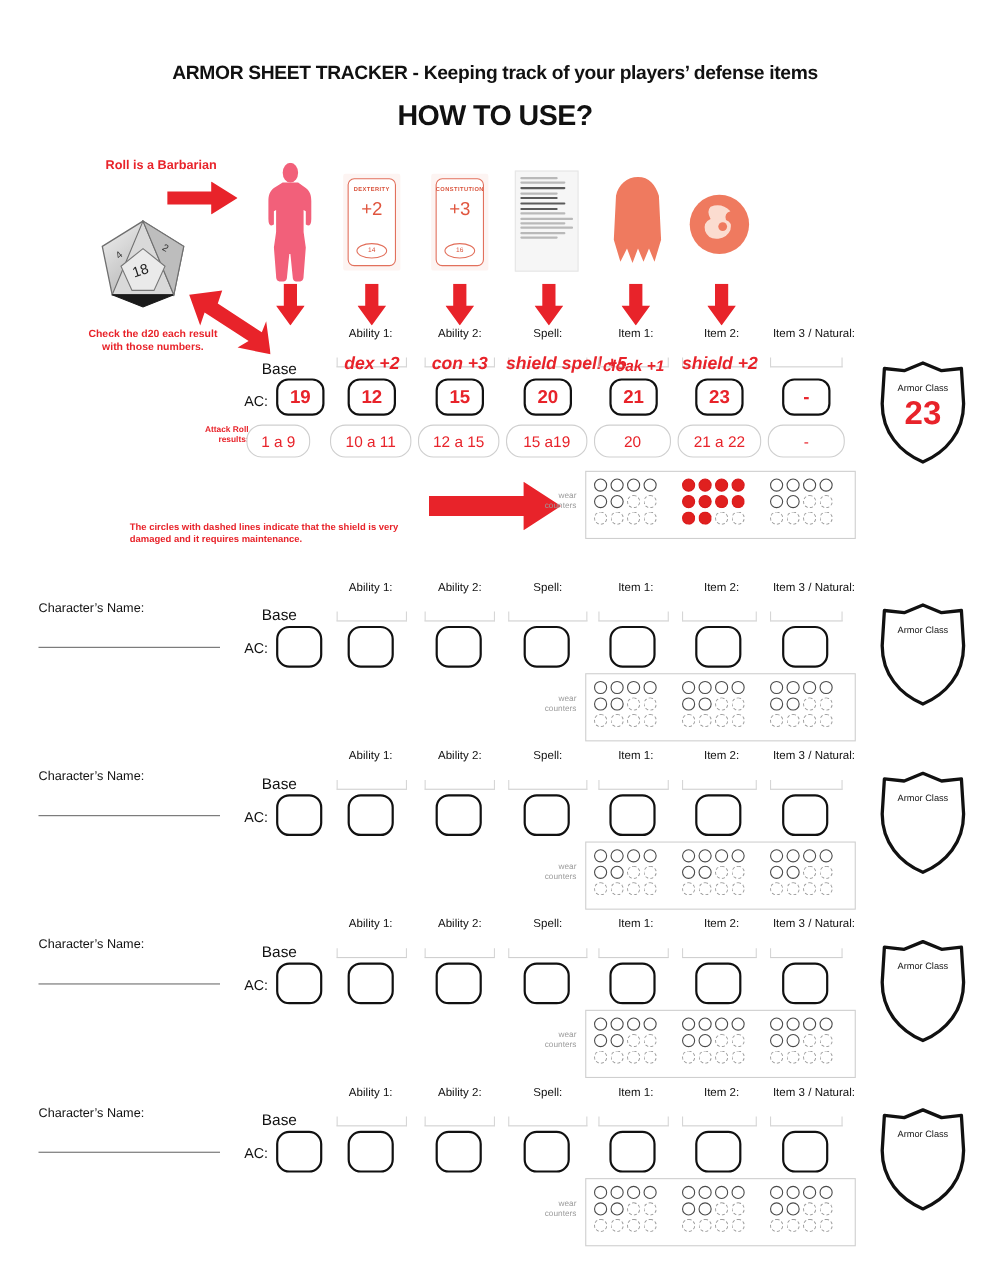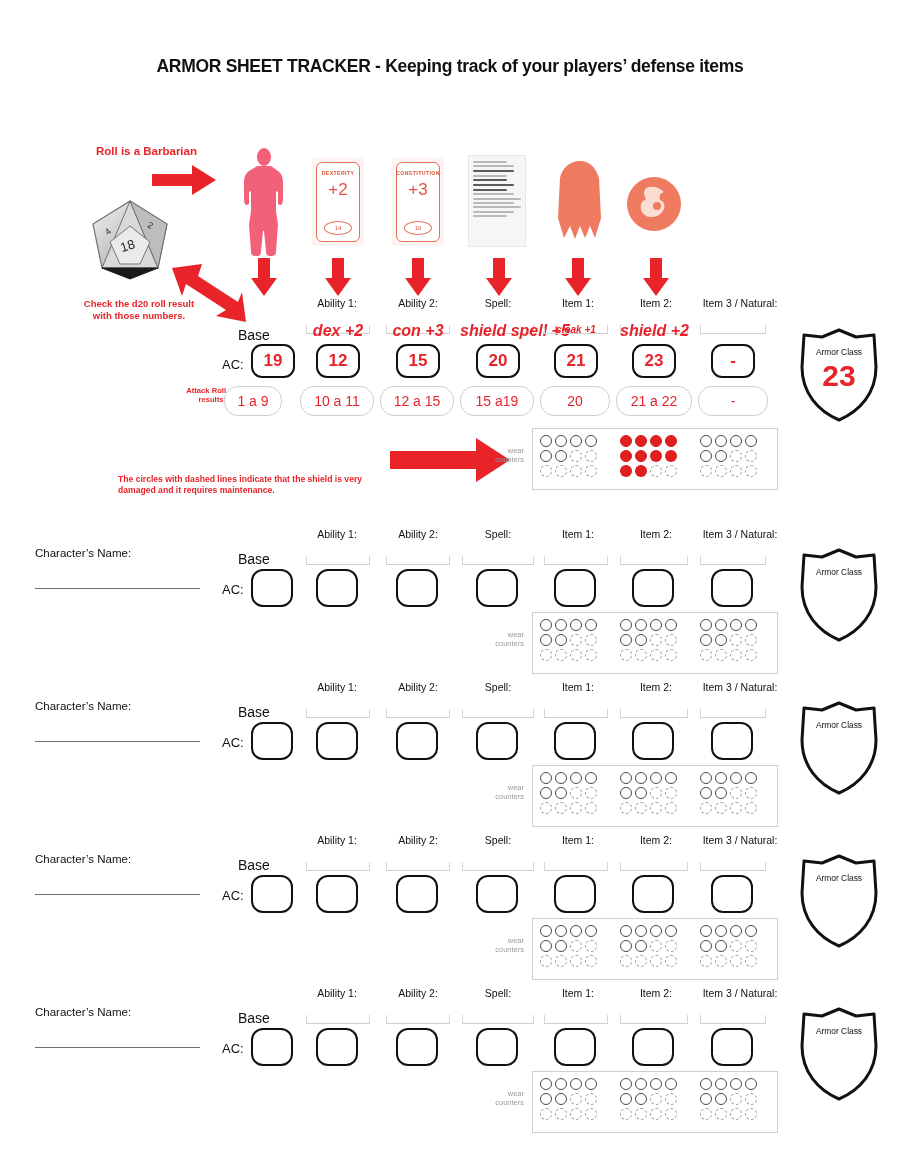--- a/index.html
+++ b/index.html
@@ -95,21 +95,21 @@
   .writeline {
     position:absolute; height: 9px;
     border-left: 1px solid #d6d6d6;
     border-right: 1px solid #d6d6d6;
     border-bottom: 1.2px solid #d0d0d0;
   }
   .write-text {
     position:absolute; font-size:16px; color:#e8232a; font-style: italic;
     font-weight: bold; text-align:center; white-space:nowrap;
   }
-  .write-text.sm { font-size: 10px; }
+  .write-text.sm { font-size: 14px; }
 
   
   .acbox {
     position:absolute; width: 44px; height: 34px;
     border: 2.4px solid #111; border-radius: 11px;
     display:flex; align-items:center; justify-content:center;
     font-size: 17px; font-weight: bold; color: #e8232a; background:#fff;
   }
   .acbox.blank { width: 42px; height: 38px; border-radius: 12px; }
 
@@ -157,23 +157,24 @@
   .char-line {
     position:absolute; height: 0; border-bottom: 1.6px solid #6e6e6e;
   }
 </style>
 </head>
 <body>
 
 <div class="page">
 
   <div class="title-main">ARMOR SHEET TRACKER - Keeping track of your players’ defense items</div>
+  <div class="title-sub">HOW TO USE?</div>
 
   <div class="note note-barbarian">Roll is a Barbarian</div>
-  <div class="note note-d20">Check the d20 roll result with those numbers.</div>
+  <div class="note note-d20">Check the d20 each result with those numbers.</div>
   <div class="note note-attack">Attack Roll results:</div>
   <div class="note note-wear2">The circles with dashed lines indicate that the shield is very damaged and it requires maintenance.</div>
 
   <div class="arrow-right" style="left:152px; top:165px;">
     <svg width="64" height="30" viewBox="0 0 64 30">
         <path d="M0 9 H40 V0 L64 15 L40 30 V21 H0 Z" fill="#e8232a"></path>
       </svg>
   </div>
   <div class="arrow-diag" style="left:168px; top:262px;">
     <svg width="78" height="62" viewBox="0 0 78 62">

